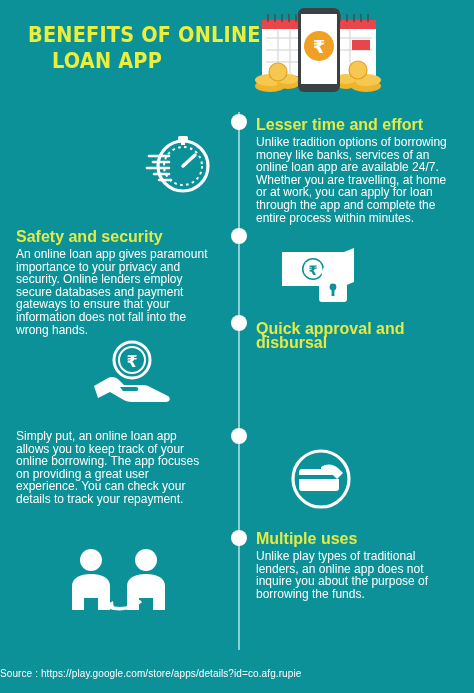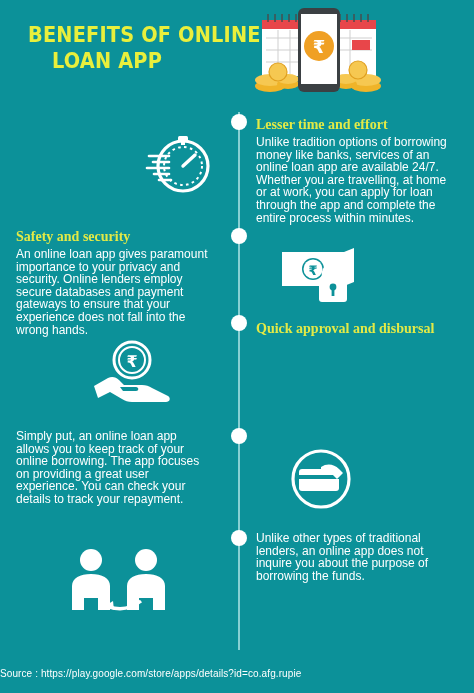--- a/index.html
+++ b/index.html
@@ -69,23 +69,23 @@
     width: 16px;
     height: 16px;
     border-radius: 50%;
     background: #ffffff;
   }
 
   
   .block { position: absolute; }
   .block .heading {
     color: #e3ea46;
-    font-family: Liberation Serif, serif;
+    font-family: Liberation Sans, sans-serif;
     font-weight: bold;
-    font-size: 14px;
+    font-size: 16px;
     line-height: 14px;
     margin-bottom: 4px;
   }
   .block .body {
     color: #ffffff;
     font-size: 12px;
     line-height: 12.6px;
   }
   .block.right { left: 256px; width: 198px; text-align: left; }
   .block.left  { left: 16px;  width: 194px; text-align: left; }
@@ -204,21 +204,21 @@
         <line x1="8" y1="34" x2="24" y2="34"></line>
         <line x1="2" y1="40" x2="24" y2="40"></line>
         <line x1="9" y1="46" x2="24" y2="46"></line>
         <line x1="14" y1="52" x2="26" y2="52"></line>
       </g>
     </svg>
   </div>
 
   <div class="block left" style="top:230px">
     <div class="heading">Safety and security</div>
-    <div class="body">An online loan app gives paramount importance to your privacy and security. Online lenders employ secure databases and payment gateways to ensure that your experience does not fall into the wrong hands.</div>
+    <div class="body">An online loan app gives paramount importance to your privacy and security. Online lenders employ secure databases and payment gateways to ensure that your information does not fall into the wrong hands.</div>
   </div>
   <div class="icon-wrap" style="left:280px; top:244px">
     <svg width="80" height="64" viewBox="0 0 80 64">
       <path d="M2 8 h62 v34 h-62 z" fill="#ffffff"></path>
       <path d="M64 8 l10 -4 v34 l-10 4 z" fill="#ffffff"></path>
       <circle cx="33" cy="25" r="11" fill="#0c9199"></circle>
       <circle cx="33" cy="25" r="9.5" fill="#ffffff"></circle>
       <text x="33" y="31" font-family="DejaVu Sans, sans-serif" font-size="13" font-weight="bold" fill="#0c9199" text-anchor="middle">₹</text>
       <g>
         <path d="M44 36 v-6 a9 9 0 0 1 18 0 v6" fill="none" stroke="#ffffff" stroke-width="4.5"></path>
@@ -249,21 +249,22 @@
     <svg width="72" height="72" viewBox="0 0 72 72">
       <circle cx="36" cy="36" r="28" fill="none" stroke="#ffffff" stroke-width="3.2"></circle>
       <rect x="14" y="26" width="40" height="22" rx="3" fill="#ffffff"></rect>
       <rect x="14" y="32" width="40" height="4" fill="#0c9199"></rect>
       <path d="M36 24 c6 -4 13 -3 18 2 l4 4 -6 6 -5 -5 c-3 -3 -7 -3 -11 -1 z" fill="#ffffff"></path>
       <path d="M34 36 c5 1 11 2 16 6 l-2 4 c-5 -4 -11 -5 -16 -5 z" fill="#ffffff"></path>
     </svg>
   </div>
 
   <div class="block right" style="top:532px">
-    <div class="body">Unlike other types of traditional lenders, an online app does not inquire you about the purpose of borrowing the funds.</div>
+    <div class="heading">Multiple uses</div>
+    <div class="body">Unlike play types of traditional lenders, an online app does not inquire you about the purpose of borrowing the funds.</div>
   </div>
   <div class="icon-wrap" style="left:63px; top:544px">
     <svg width="106" height="72" viewBox="0 0 106 72">
       <g fill="#ffffff">
         <circle cx="28" cy="16" r="11"></circle>
         <path d="M9 54 v-12 c0 -8 8 -12 19 -12 s19 4 19 12 v12 z"></path>
         <rect x="9" y="54" width="12" height="12"></rect>
         <rect x="35" y="54" width="12" height="12"></rect>
       </g>
       <g fill="#ffffff">

